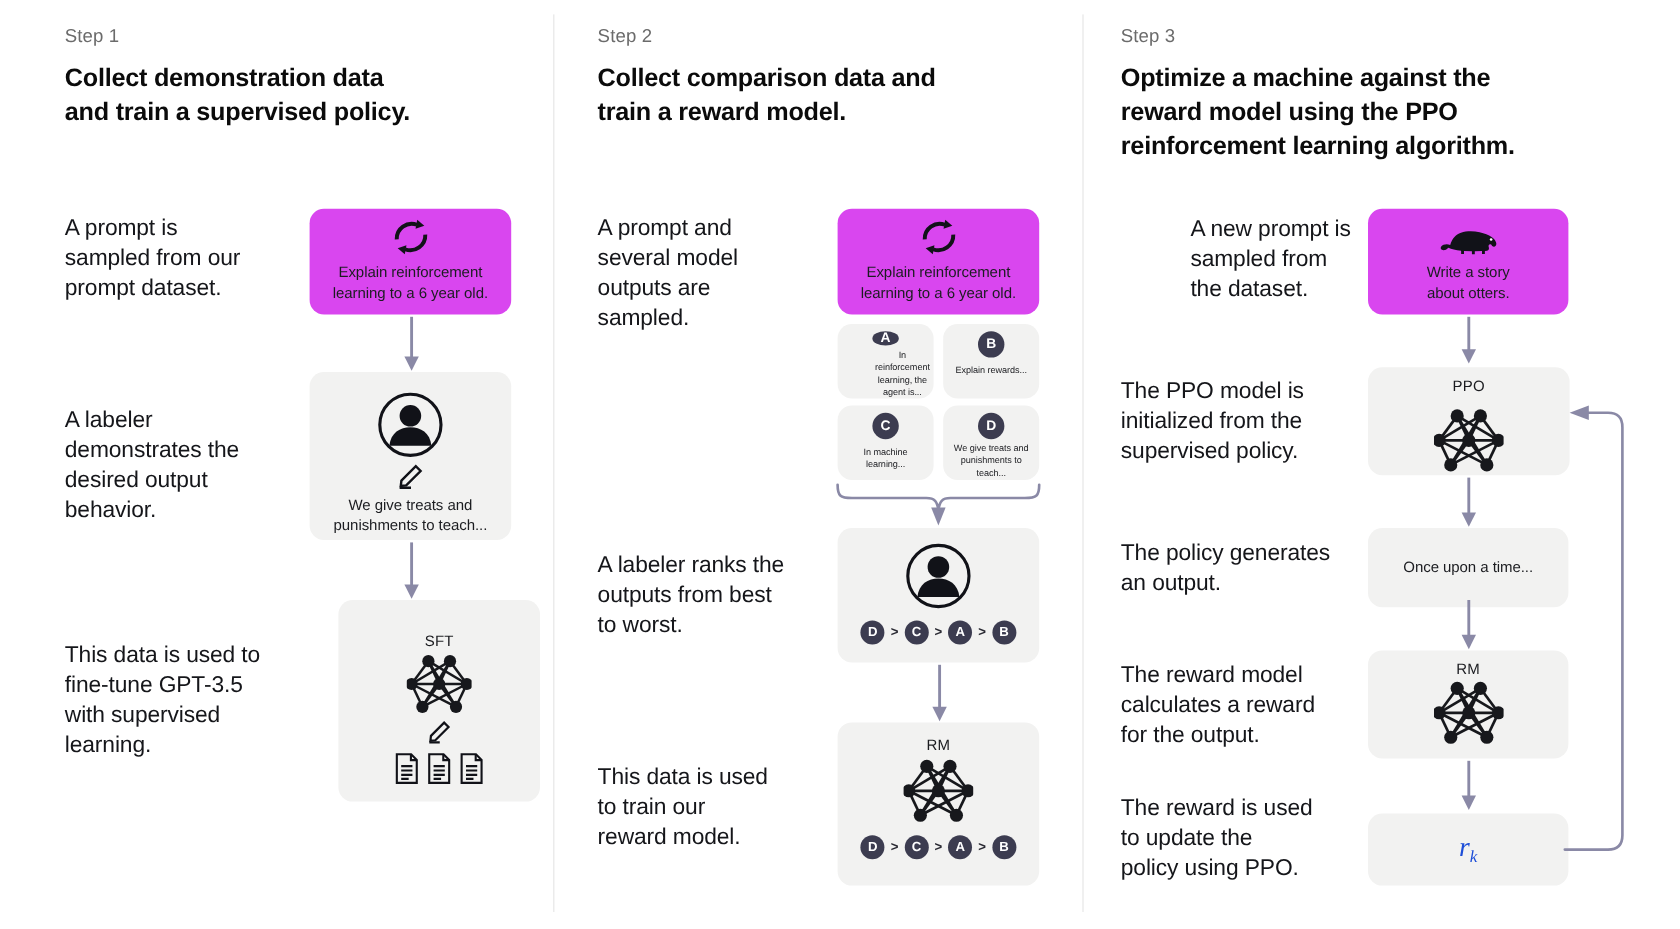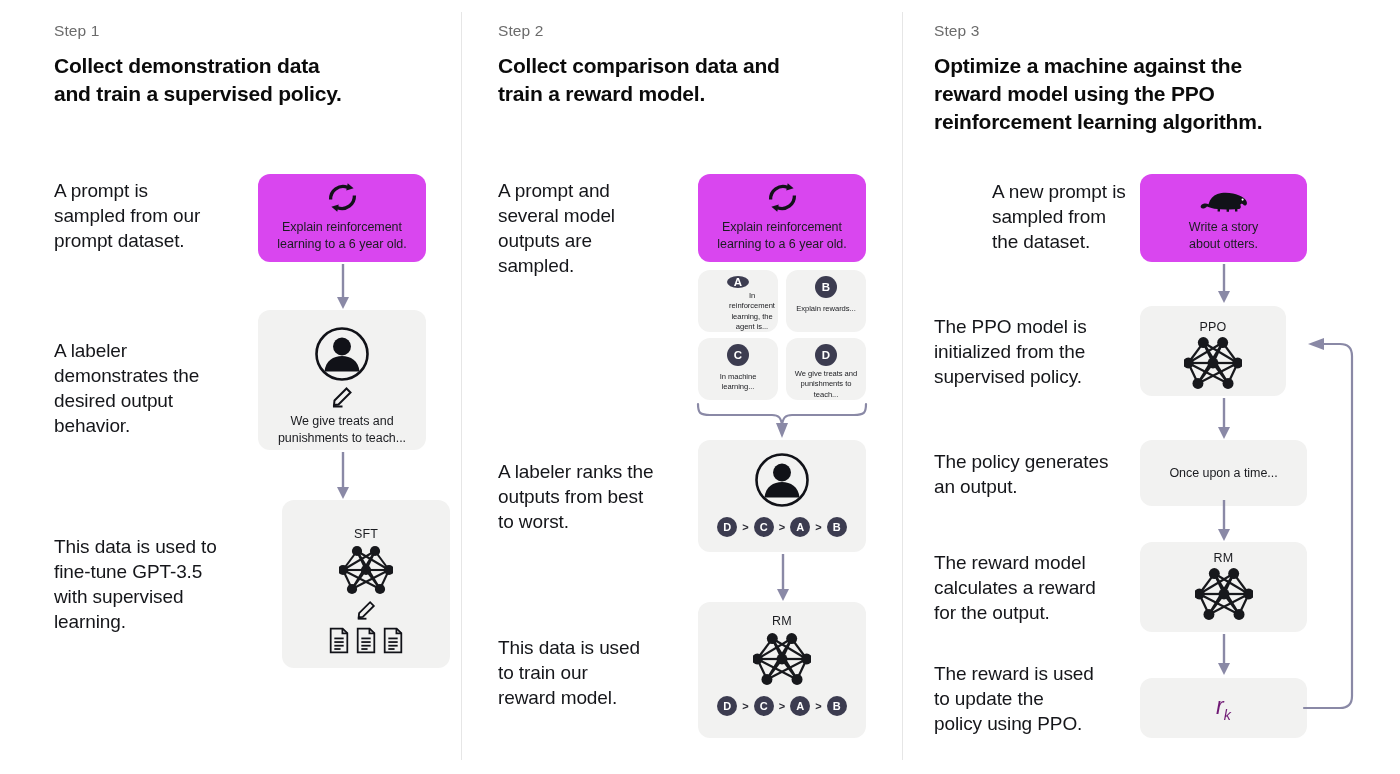--- a/index.html
+++ b/index.html
@@ -88,24 +88,24 @@
   }
   .mini-text {
     font-size: 7.6px;
     color: #1b1c20;
     text-align: center;
     line-height: 1.35;
     padding: 0 5px;
     letter-spacing: -0.05px;
   }
   .rk {
-    font-family: Liberation Sans, sans-serif;
+    font-family: Liberation Serif, serif;
     font-style: italic;
     font-size: 23px;
-    color: #701a75;
+    color: #1d4ed8;
   }
   .rk sub {
     font-size: 0.62em;
     font-style: italic;
   }
 
   
   .icon { display: block; }
 
   
@@ -445,21 +445,21 @@
         </svg>
       <div class="card-text" style="white-space:pre-line;">Write a story
 about otters.</div>
     </div>
 
     <svg class="arrow-svg" style="left:313px; top:264px;" width="18" height="40" viewBox="0 0 18 40">
       <line x1="9" y1="0" x2="9" y2="28" stroke="#8a89a6" stroke-width="2.4"></line>
       <path d="M3 27 L15 27 L9 39 Z" fill="#8a89a6"></path>
     </svg>
 
-    <div class="card grey" style="left:238px; top:306px; width:146px; height:90px; justify-content:center; padding-top:9px;">
+    <div class="card grey" style="left:238px; top:306px; width:168px; height:90px; justify-content:space-between; padding-top:9px;">
       <div class="card-title">PPO</div>
       <svg class="icon" width="58" height="58" viewBox="0 0 54 54" style="margin-top:0px;">
           <use href="#nn"></use>
         </svg>
     </div>
 
     <svg class="arrow-svg" style="left:313px; top:398px;" width="18" height="42" viewBox="0 0 18 42">
       <line x1="9" y1="0" x2="9" y2="30" stroke="#8a89a6" stroke-width="2.4"></line>
       <path d="M3 29 L15 29 L9 41 Z" fill="#8a89a6"></path>
     </svg>

